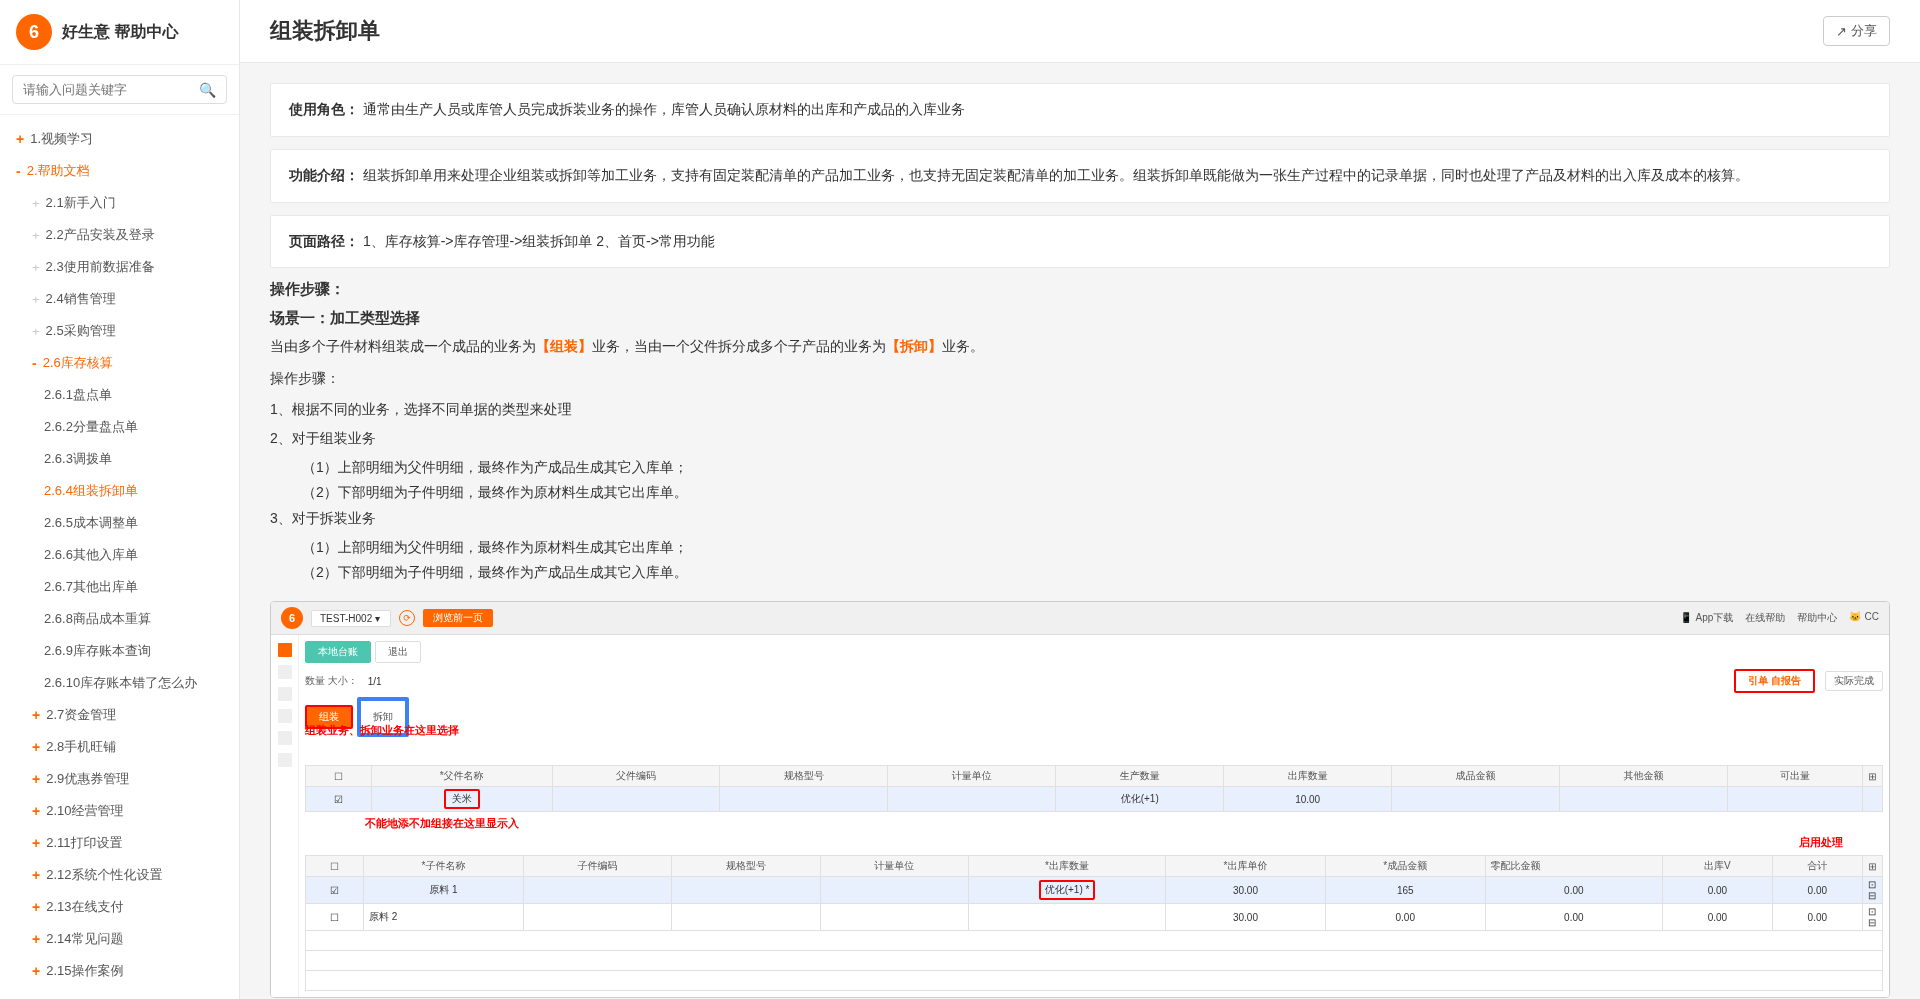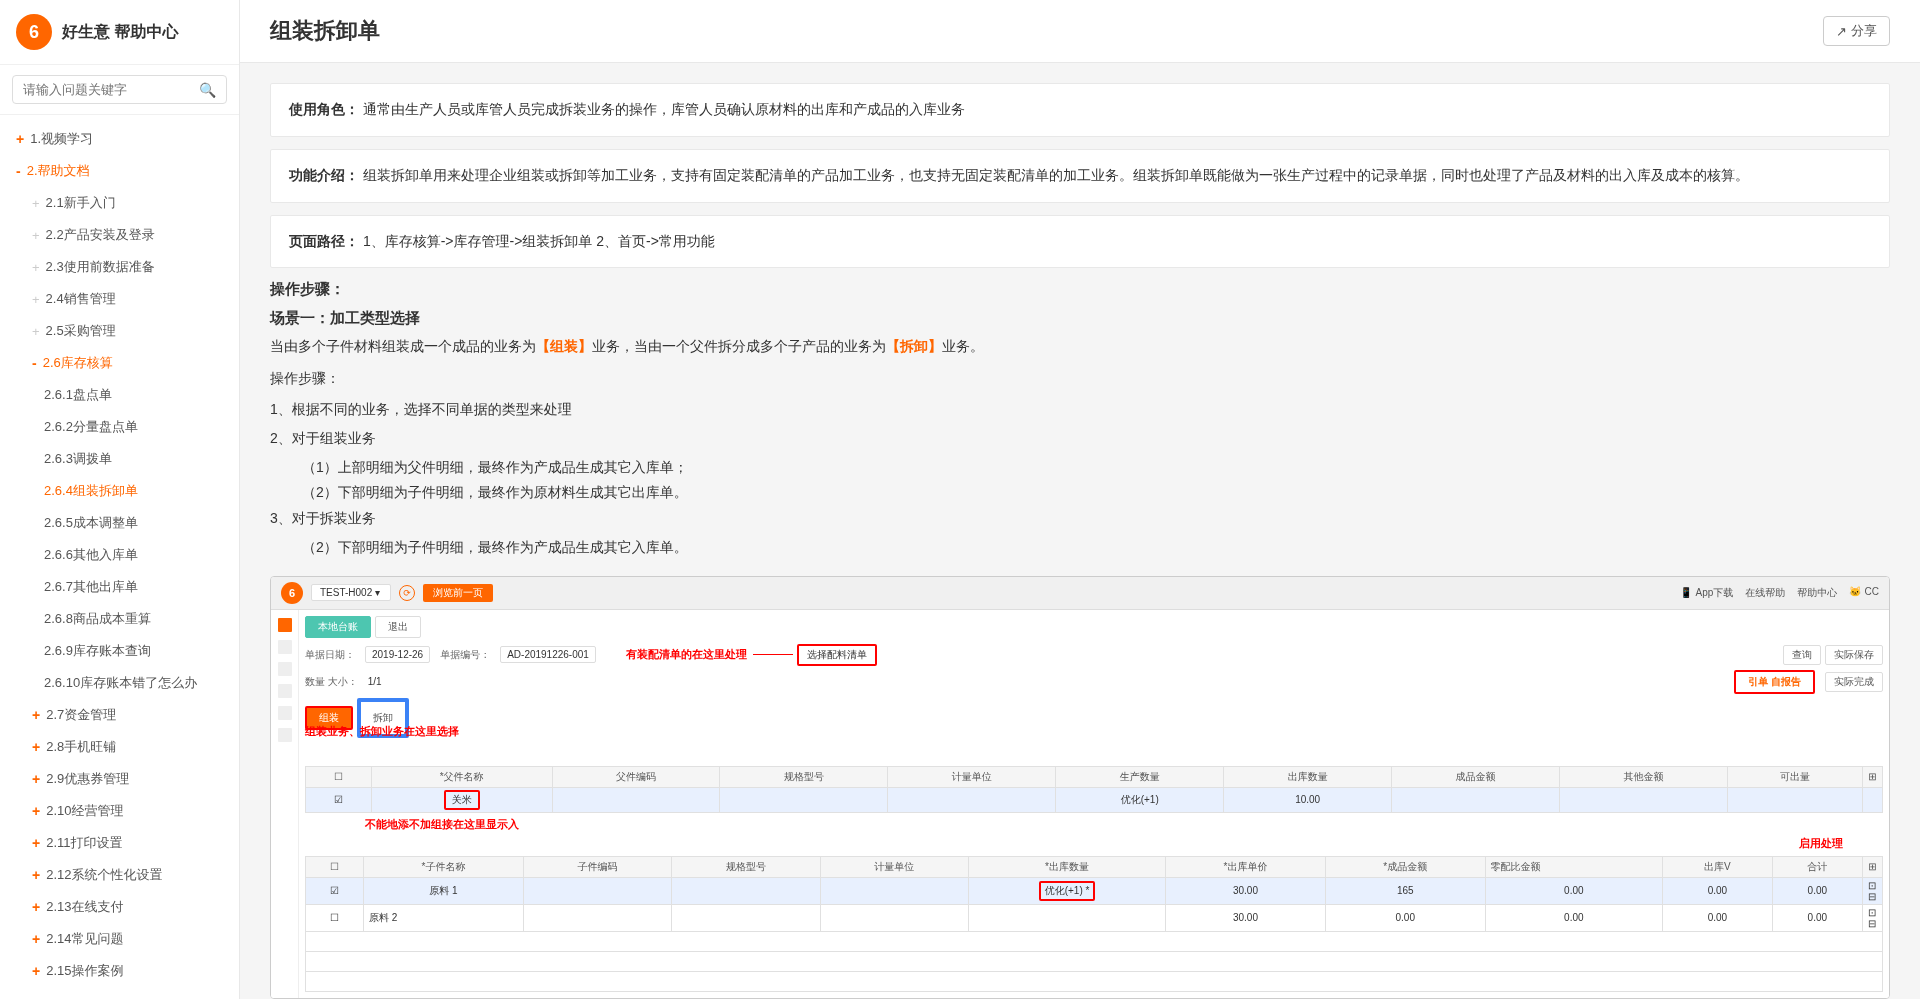--- a/index.html
+++ b/index.html
@@ -345,20 +345,21 @@
 
       <div class="step-text bold">操作步骤：</div>
 
       <div class="step-num">1、根据不同的业务，选择不同单据的类型来处理</div>
 
       <div class="step-num">2、对于组装业务</div>
       <div class="sub-step">（1）上部明细为父件明细，最终作为产成品生成其它入库单；</div>
       <div class="sub-step">（2）下部明细为子件明细，最终作为原材料生成其它出库单。</div>
 
       <div class="step-num">3、对于拆装业务</div>
+      <div class="sub-step">（1）上部明细为父件明细，最终作为原材料生成其它出库单；</div>
       <div class="sub-step">（2）下部明细为子件明细，最终作为产成品生成其它入库单。</div>
     </div>
 
     <div class="mock-screenshot-wrapper overlay-container" style="margin-top:10px;">
 
       <div style="background:#f0f0f0; padding:5px 10px; display:flex; align-items:center; gap:8px; border-bottom:1px solid #ddd;">
         <div style="width:22px;height:22px;border-radius:50%;background:#ff6600;display:flex;align-items:center;justify-content:center;color:#fff;font-size:11px;font-weight:bold;">6</div>
         <div style="border:1px solid #ddd;background:#fff;border-radius:2px;padding:2px 8px;font-size:10px;color:#333;min-width:80px;">TEST-H002 ▾</div>
         <div style="width:16px;height:16px;border:1px solid #ff6600;border-radius:50%;display:flex;align-items:center;justify-content:center;font-size:9px;color:#ff6600;">⟳</div>
         <div style="background:#ff6600;color:#fff;border-radius:2px;padding:2px 10px;font-size:10px;">浏览前一页</div>
@@ -381,38 +382,20 @@
           <div style="width:14px;height:14px;background:#eee;border-radius:1px;"></div>
         </div>
 
         <div style="flex:1;padding:6px;background:#fff;">
 
           <div style="display:flex;gap:4px;margin-bottom:6px;">
             <div style="padding:3px 12px;background:#4DC6B0;color:#fff;border-radius:2px;font-size:10px;border:1px solid #4DC6B0;">本地台账</div>
             <div style="padding:3px 12px;background:#fff;color:#555;border-radius:2px;font-size:10px;border:1px solid #ddd;">退出</div>
           </div>
 
-          <div style="display:flex;align-items:center;gap:10px;margin-bottom:4px;flex-wrap:wrap;position:relative;">
-            <div style="font-size:10px;color:#666;">单据日期：</div>
-            <div style="border:1px solid #ddd;border-radius:2px;padding:2px 6px;font-size:10px;background:#fff;">2019-12-26</div>
-            <div style="font-size:10px;color:#666;">单据编号：</div>
-            <div style="border:1px solid #ddd;border-radius:2px;padding:2px 6px;font-size:10px;background:#fff;">AD-20191226-001</div>
-
-            <div style="position:relative;margin-left:20px;display:flex;align-items:center;gap:6px;">
-              <div style="color:#ff0000;font-size:11px;font-weight:bold;white-space:nowrap;">有装配清单的在这里处理</div>
-              <div style="display:flex;align-items:center;gap:4px;">
-                <div style="width:40px;height:1px;background:#ff0000;"></div>
-                <div style="border:2px solid #ff0000;border-radius:2px;padding:2px 8px;font-size:10px;color:#333;">选择配料清单</div>
-              </div>
-            </div>
-            <div style="margin-left:auto;display:flex;gap:4px;">
-              <div style="border:1px solid #ddd;border-radius:2px;padding:2px 8px;font-size:10px;background:#fff;color:#555;">查询</div>
-              <div style="border:1px solid #ddd;border-radius:2px;padding:2px 8px;font-size:10px;background:#fff;color:#555;">实际保存</div>
-            </div>
-          </div>
 
           <div style="display:flex;align-items:center;gap:10px;margin-bottom:4px;position:relative;">
             <div style="font-size:10px;color:#666;">数量 大小：</div>
             <div style="font-size:10px;color:#333;">1/1</div>
 
             <div style="border:2px solid #ff0000;border-radius:2px;padding:3px 12px;font-size:10px;color:#555;margin-left:auto;">
               <span style="color:#ff6600;font-weight:bold;">引单 自报告</span>
             </div>
             <div style="border:1px solid #ddd;border-radius:2px;padding:2px 8px;font-size:10px;background:#fff;color:#555;">实际完成</div>
           </div>

